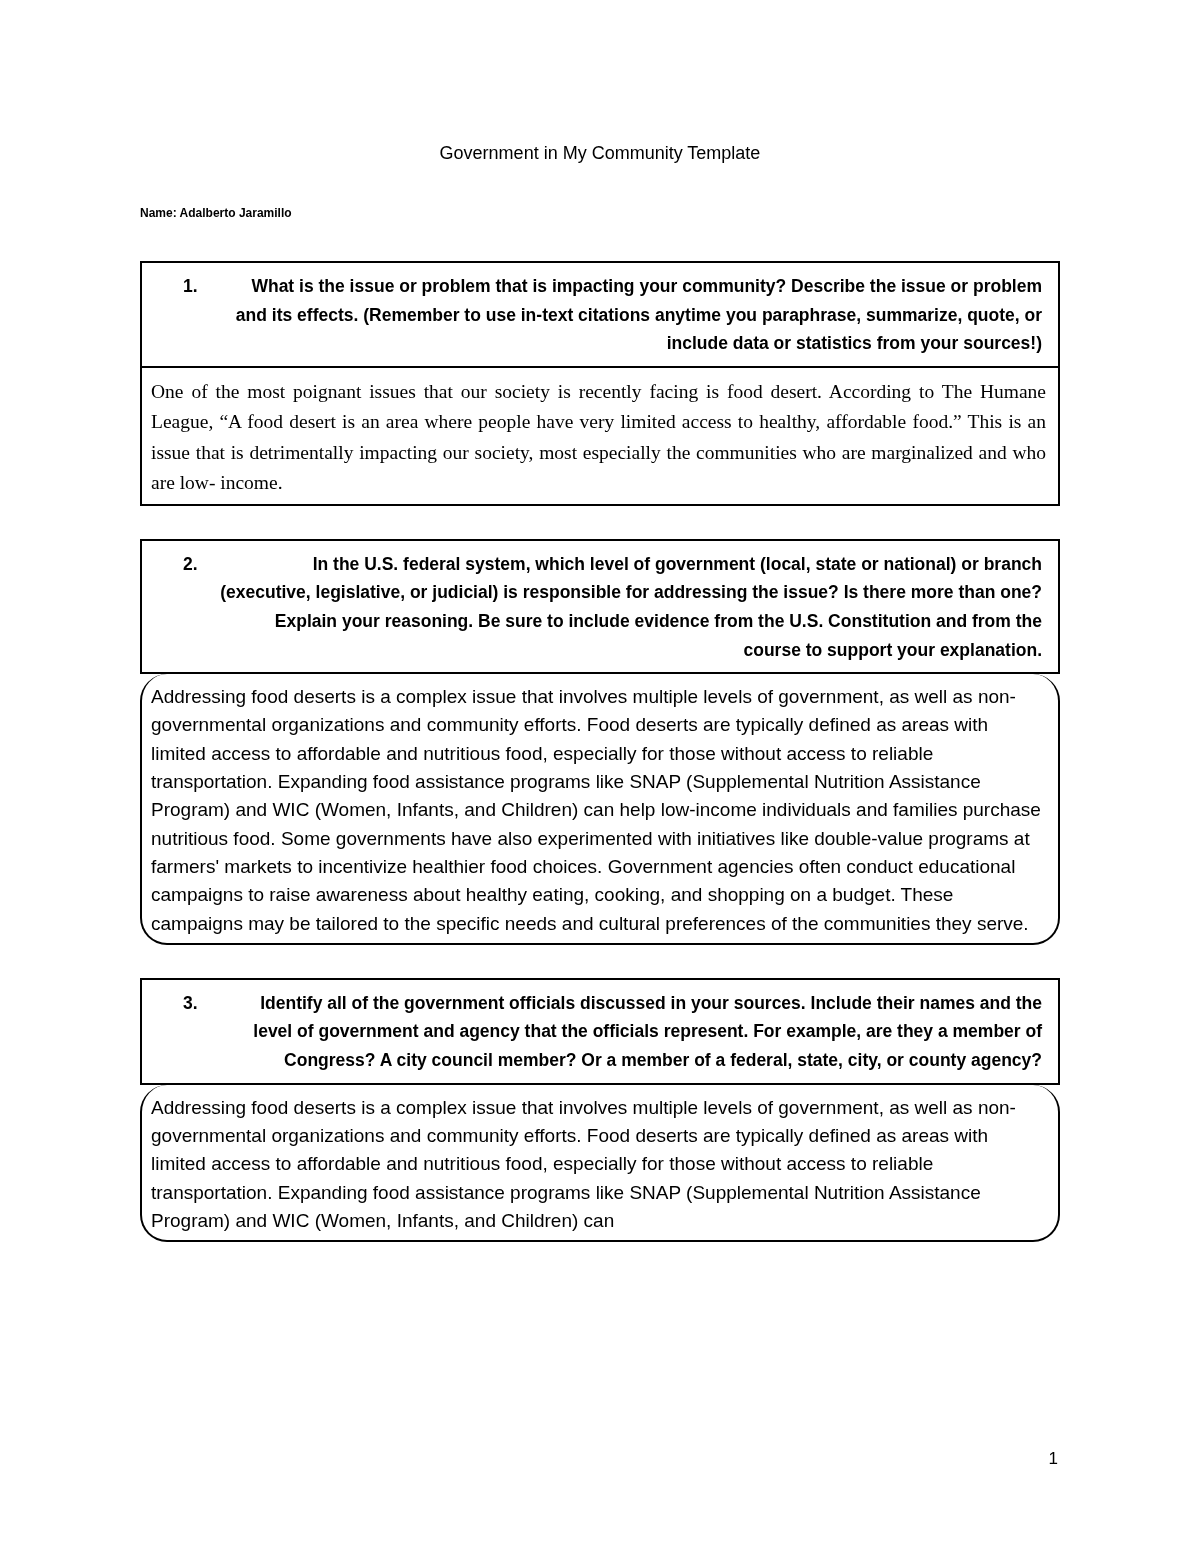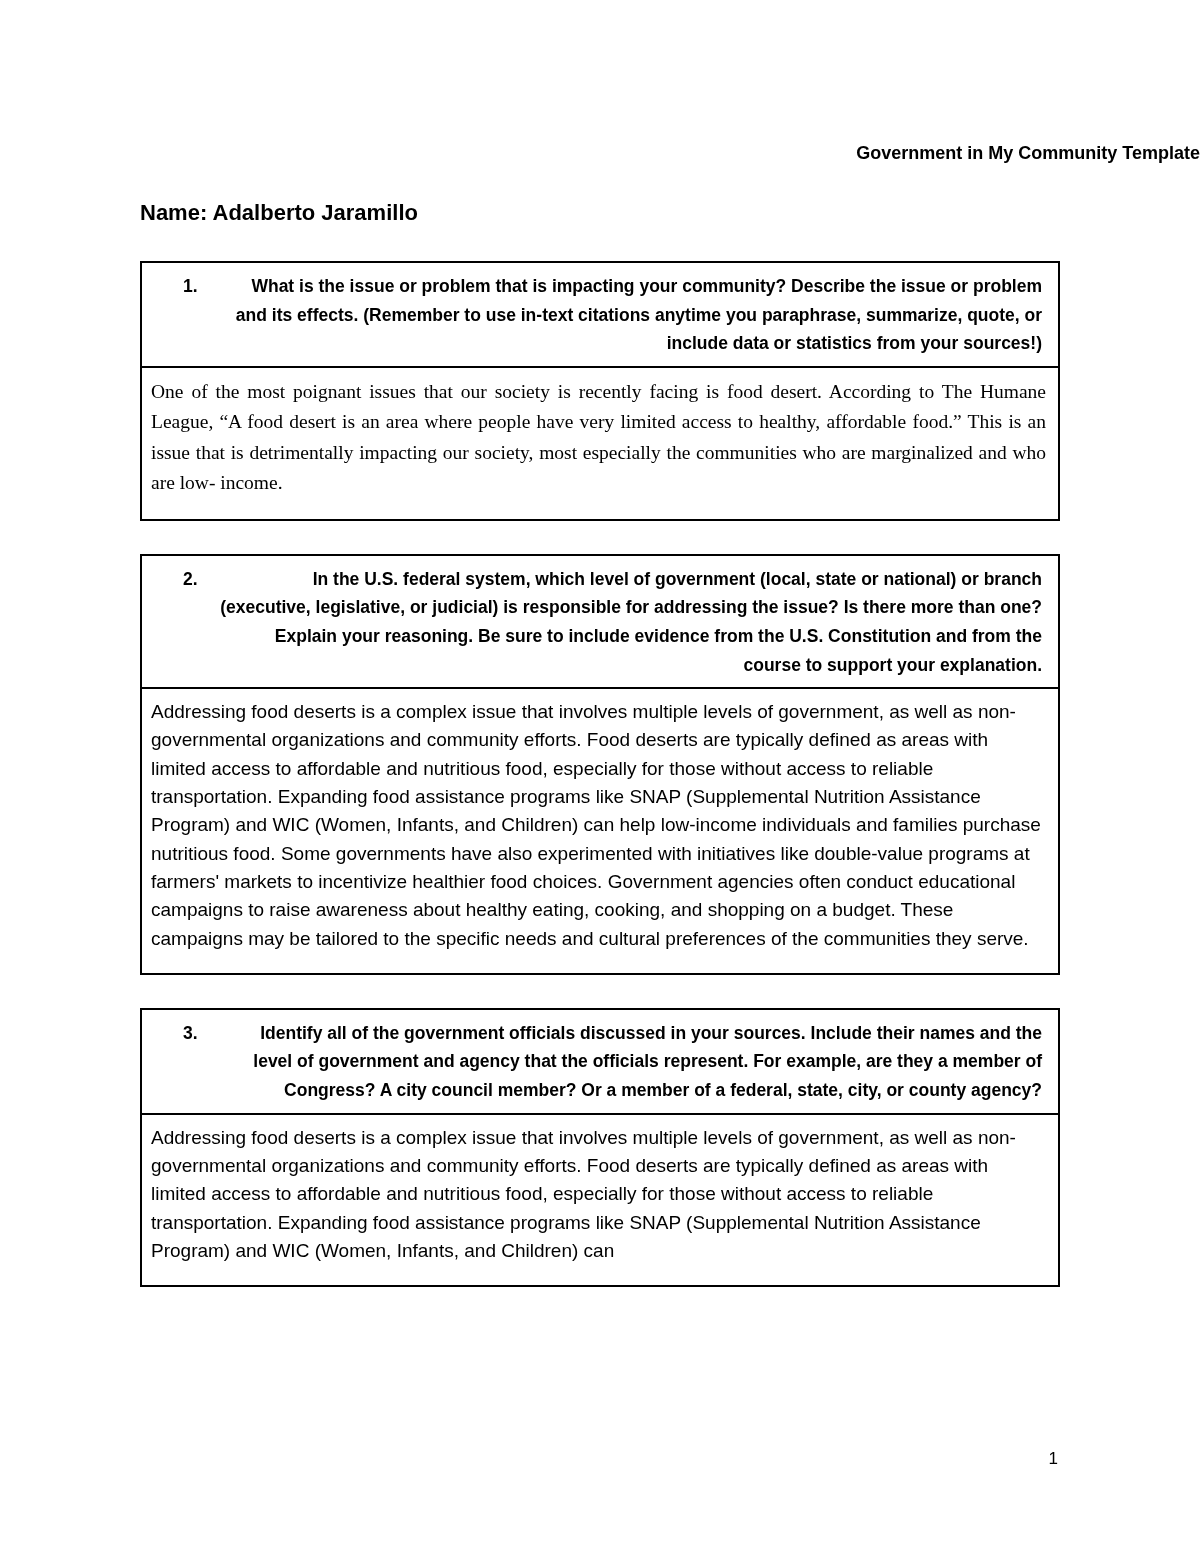--- a/index.html
+++ b/index.html
@@ -7,65 +7,66 @@
     width: 1200px; height: 1553px;
     font-family: "Liberation Sans", sans-serif;
     color: #000000;
     position: relative;
     overflow: hidden;
   }
   .page { width: 1200px; height: 1553px; position: relative; }
 
   .doc-title {
     padding-top: 141px;
-    text-align: right;
-    font-weight: bold;
+    text-align: center;
+    font-weight: normal;
     font-size: 18px;
     line-height: 24px;
   }
 
   .meta-block {
     width: 920px;
     margin: 33px auto 0 auto;
     font-weight: bold;
-    font-size: 22px;
+    font-size: 12px;
     line-height: 30px;
   }
 
   .qa-box { width: 920px; margin: 33px auto 0 auto; }
 
   .q-cell {
     border: 2px solid #000;
     display: flex;
     padding: 9px 16px 8px 41px;
     font-weight: bold;
     font-size: 17.5px;
     line-height: 28.6px;
     box-sizing: border-box;
   }
   .q-num { width: 37px; flex: none; }
   .q-text { flex: 1; text-align: right; }
 
   .a-cell {
     border: 2px solid #000;
     border-top: none;
-    padding: 9px 12px 20px 9px;
+    padding: 9px 12px 5px 9px;
     box-sizing: border-box;
   }
   .a-serif {
     font-family: "Liberation Serif", serif;
     font-size: 19.5px;
     line-height: 30.5px;
     text-align: justify;
   }
   .a-sans {
     font-family: "Liberation Sans", sans-serif;
     font-size: 19px;
     line-height: 28.3px;
     text-align: left;
+    border-radius: 27px;
   }
 
   .page-number {
     position: absolute;
     top: 1448px;
     right: 142px;
     font-size: 17px;
     line-height: 22px;
   }
 </style>

